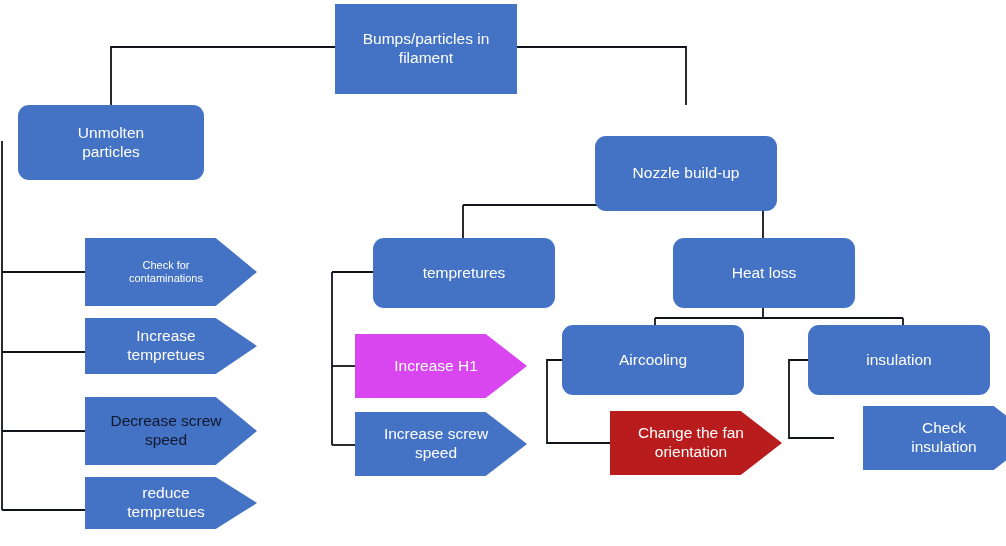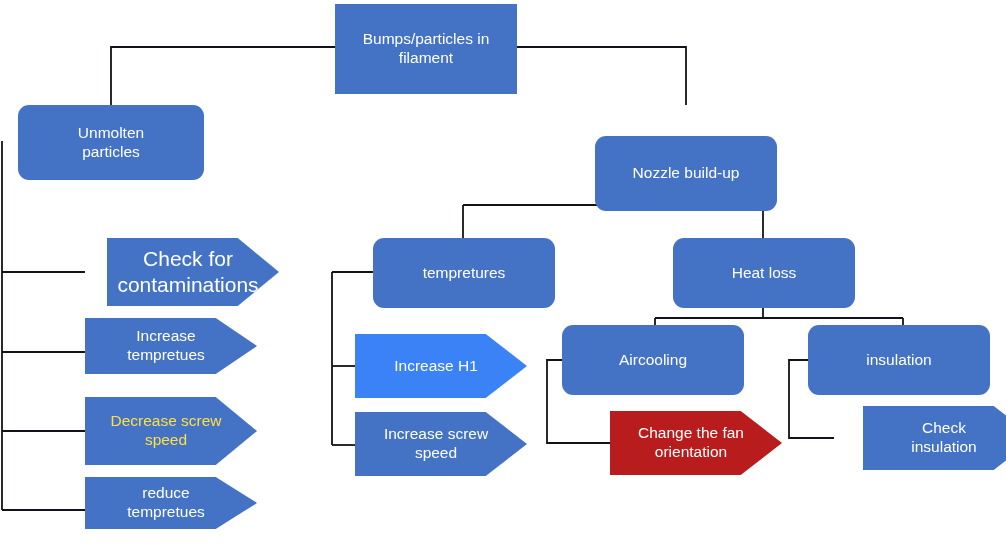--- a/index.html
+++ b/index.html
@@ -85,31 +85,31 @@
       <polyline points="655,318 655,325" fill="none" stroke="#11131a" stroke-width="1.8" stroke-linecap="butt" stroke-linejoin="miter"></polyline>
       <polyline points="903,318 903,325" fill="none" stroke="#11131a" stroke-width="1.8" stroke-linecap="butt" stroke-linejoin="miter"></polyline>
       <polyline points="562,360 547,360 547,443 610,443" fill="none" stroke="#11131a" stroke-width="1.8" stroke-linecap="butt" stroke-linejoin="miter"></polyline>
       <polyline points="808,360 789,360 789,438 834,438" fill="none" stroke="#11131a" stroke-width="1.8" stroke-linecap="butt" stroke-linejoin="miter"></polyline>
     </svg>
 <div class="node shape-round" style="left: 18px; top: 105px; width: 186px; height: 75px; font-size: 15.5px; background: rgb(68, 114, 196); color: rgb(255, 255, 255);"><span class="lbl">Unmolten
 particles</span></div>
     <div class="node shape-rect" style="left: 335px; top: 4px; width: 182px; height: 90px; font-size: 15.5px; background: rgb(68, 114, 196); color: rgb(255, 255, 255);"><span class="lbl">Bumps/particles in
 filament</span></div>
     <div class="node shape-round" style="left: 595px; top: 105px; width: 182px; height: 75px; font-size: 15.5px; background: rgb(68, 114, 196); color: rgb(255, 255, 255); margin-top: 31px;"><span class="lbl">Nozzle build-up</span></div>
-    <div class="node shape-arrow" style="left: 85px; top: 238px; width: 172px; height: 68px; font-size: 21px; background: rgb(68, 114, 196); color: rgb(255, 255, 255); margin-left: 22px;"><span class="lbl">Check for
+    <div class="node shape-arrow" style="left: 85px; top: 238px; width: 172px; height: 68px; font-size: 11px; background: rgb(68, 114, 196); color: rgb(255, 255, 255);"><span class="lbl">Check for
 contaminations</span></div>
     <div class="node shape-arrow" style="left: 85px; top: 318px; width: 172px; height: 56px; font-size: 15.5px; background: rgb(68, 114, 196); color: rgb(255, 255, 255);"><span class="lbl">Increase
 tempretues</span></div>
-    <div class="node shape-arrow" style="left: 85px; top: 397px; width: 172px; height: 68px; font-size: 15.5px; background: rgb(68, 114, 196); color: #fde047;"><span class="lbl">Decrease screw
+    <div class="node shape-arrow" style="left: 85px; top: 397px; width: 172px; height: 68px; font-size: 15.5px; background: rgb(68, 114, 196); color: #0f172a;"><span class="lbl">Decrease screw
 speed</span></div>
     <div class="node shape-arrow" style="left: 85px; top: 477px; width: 172px; height: 52px; font-size: 15.5px; background: rgb(68, 114, 196); color: rgb(255, 255, 255);"><span class="lbl">reduce
 tempretues</span></div>
     <div class="node shape-round" style="left: 373px; top: 238px; width: 182px; height: 70px; font-size: 15.5px; background: rgb(68, 114, 196); color: rgb(255, 255, 255);"><span class="lbl">tempretures</span></div>
     <div class="node shape-round" style="left: 673px; top: 238px; width: 182px; height: 70px; font-size: 15.5px; background: rgb(68, 114, 196); color: rgb(255, 255, 255);"><span class="lbl">Heat loss</span></div>
-    <div class="node shape-arrow" style="left: 355px; top: 334px; width: 172px; height: 64px; font-size: 15.5px; background: #3b82f6; color: rgb(255, 255, 255); text-align: center;"><span class="lbl">Increase H1</span></div>
+    <div class="node shape-arrow" style="left: 355px; top: 334px; width: 172px; height: 64px; font-size: 15.5px; background: #d946ef; color: rgb(255, 255, 255); text-align: center;"><span class="lbl">Increase H1</span></div>
     <div class="node shape-arrow" style="left: 355px; top: 412px; width: 172px; height: 64px; font-size: 15.5px; background: rgb(68, 114, 196); color: rgb(255, 255, 255); justify-content: center;"><span class="lbl">Increase screw
 speed</span></div>
     <div class="node shape-round" style="left: 562px; top: 325px; width: 182px; height: 70px; font-size: 15.5px; background: rgb(68, 114, 196); color: rgb(255, 255, 255);"><span class="lbl">Aircooling</span></div>
     <div class="node shape-round" style="left: 808px; top: 325px; width: 182px; height: 70px; font-size: 15.5px; background: rgb(68, 114, 196); color: rgb(255, 255, 255);"><span class="lbl">insulation</span></div>
     <div class="node shape-arrow" style="left: 610px; top: 411px; width: 172px; height: 64px; font-size: 15.5px; background: #b91c1c; color: rgb(255, 255, 255);"><span class="lbl">Change the fan
 orientation</span></div>
     <div class="node shape-arrow" style="left: 834px; top: 406px; width: 172px; height: 64px; font-size: 15.5px; background: rgb(68, 114, 196); color: rgb(255, 255, 255); margin-left: 29px;"><span class="lbl">Check
 insulation</span></div>
   </div>
 

